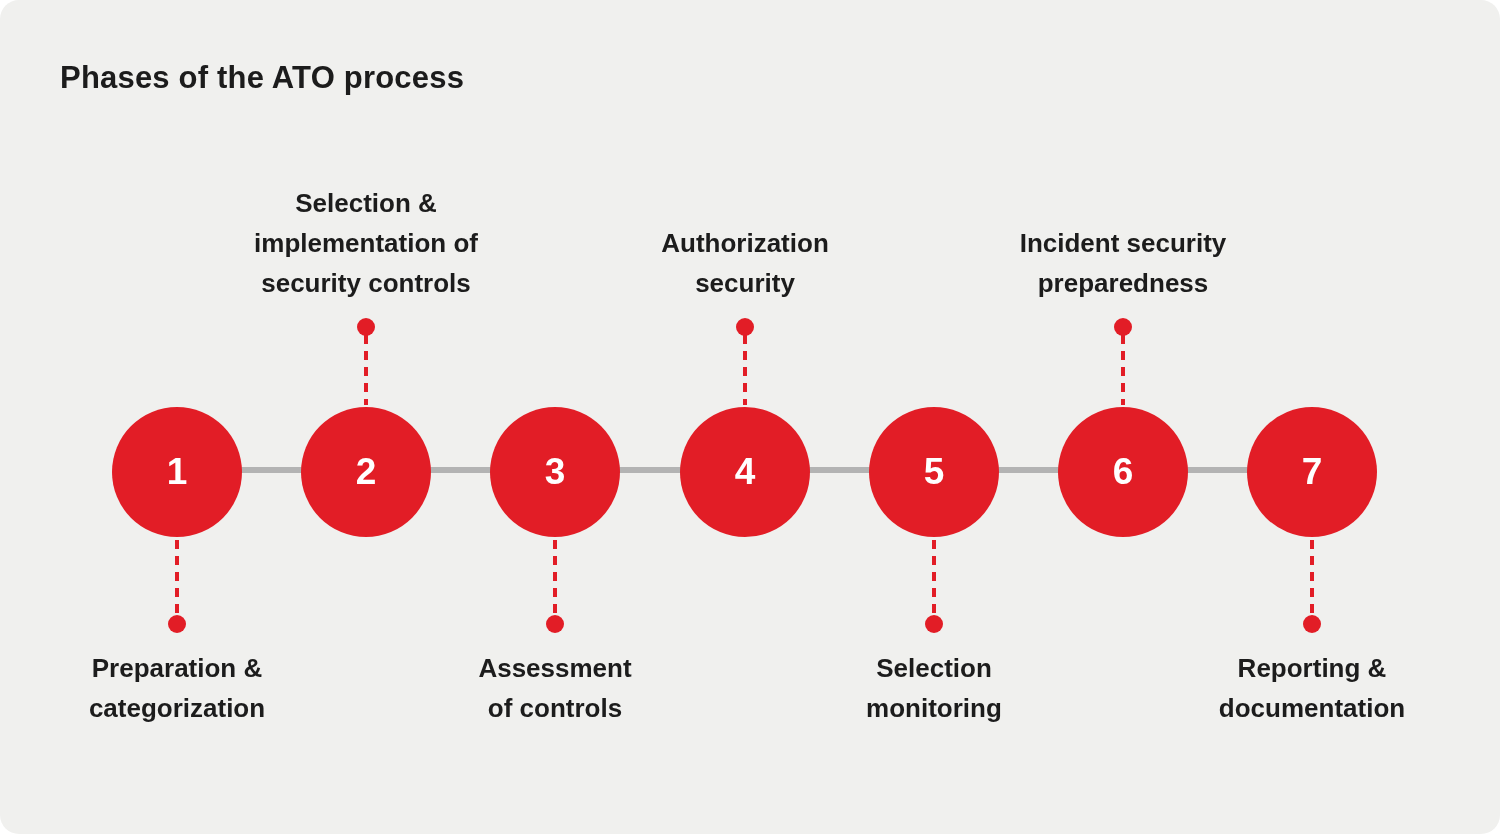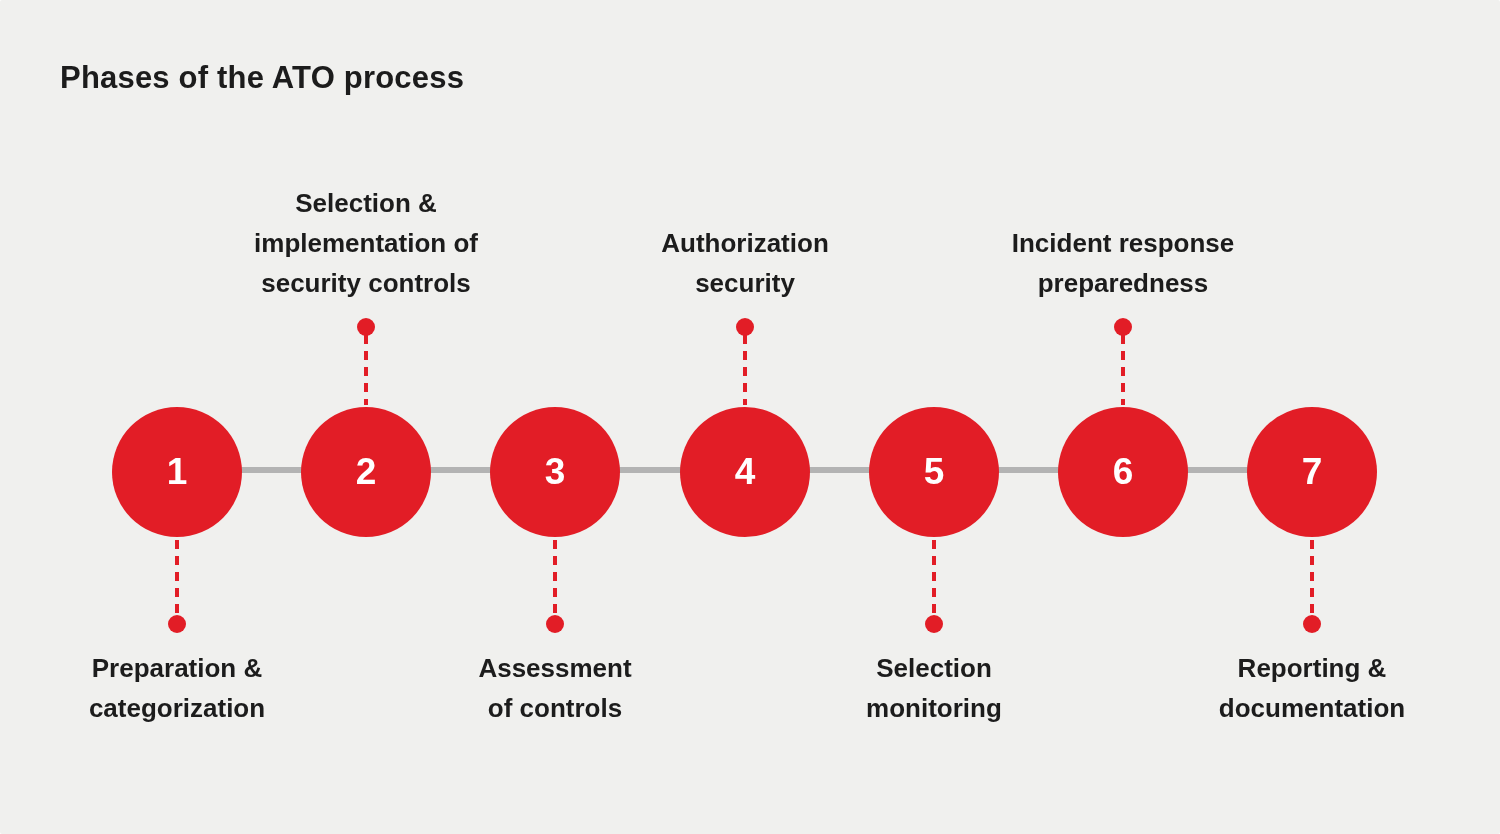--- a/index.html
+++ b/index.html
@@ -14,21 +14,21 @@
   body {
     width: 1500px; height: 834px;
     font-family: "Liberation Sans", "DejaVu Sans", sans-serif;
     position: relative;
   }
   .card {
     position: absolute;
     left: 0; top: 0;
     width: 1500px; height: 834px;
     background: var(--card-background);
-    border-radius: 2px;
+    border-radius: 19px;
     overflow: hidden;
   }
   .title {
     position: absolute;
     left: 60px; top: 60px;
     font-size: 31px;
     font-weight: bold;
     color: var(--text-color);
     letter-spacing: 0.2px;
   }
@@ -154,21 +154,21 @@
     <div class="label label-bottom">Selection
 monitoring</div>
   </div>
 
   <div class="phase" style="left:1123px">
     <div class="circle">
       <span>6</span>
     </div>
     <div class="dash dash-top"></div>
     <div class="dot dot-top"></div>
-    <div class="label label-top">Incident response
+    <div class="label label-top">Incident security
 preparedness</div>
   </div>
 
   <div class="phase" style="left:1312px">
     <div class="circle">
       <span>7</span>
     </div>
     <div class="dash dash-bottom"></div>
     <div class="dot dot-bottom"></div>
     <div class="label label-bottom">Reporting &amp;

